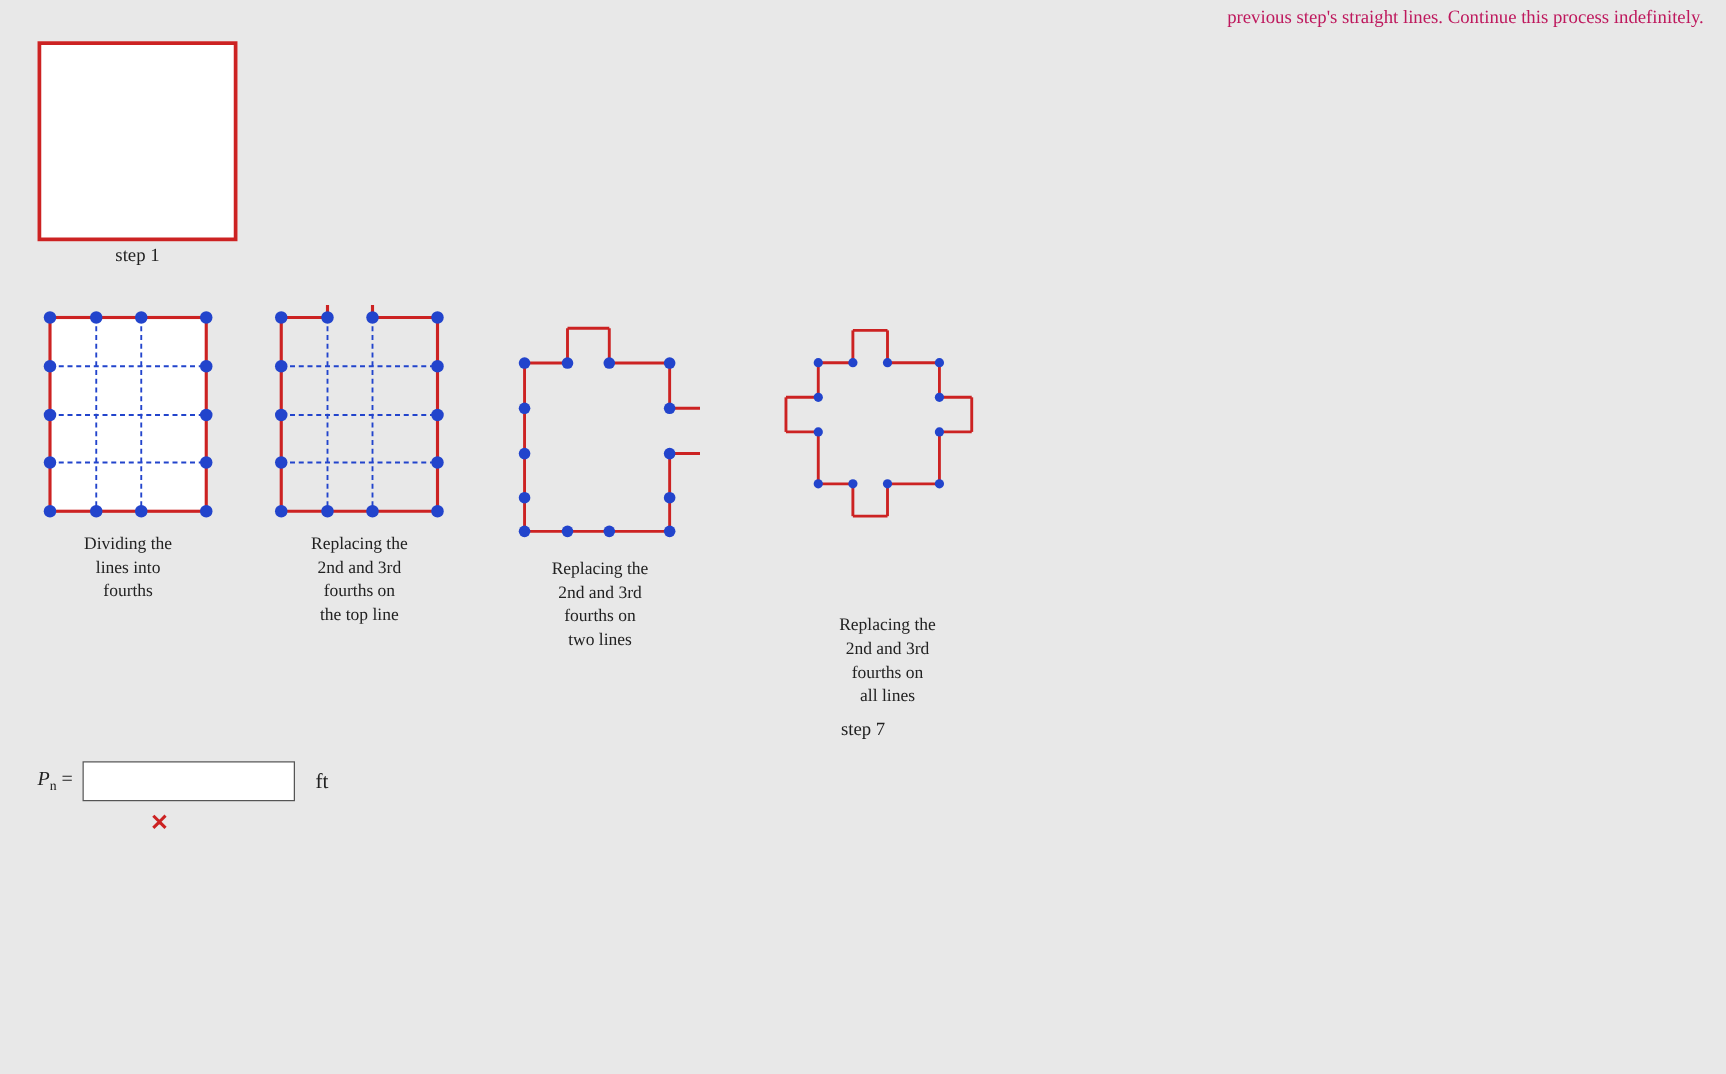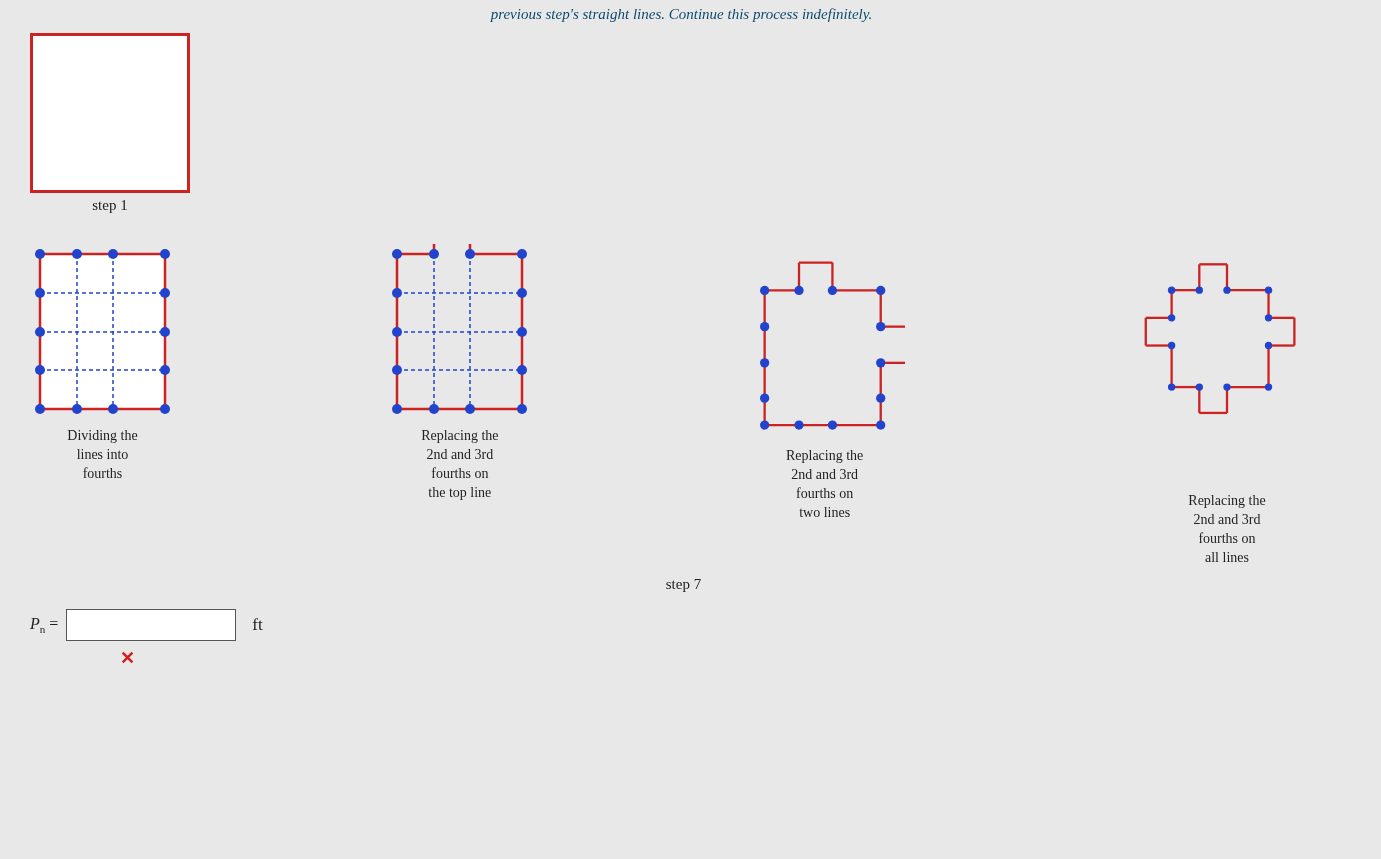--- a/index.html
+++ b/index.html
@@ -6,28 +6,27 @@
     body {
       background: #e8e8e8;
       font-family: Georgia, 'Times New Roman', serif;
       font-size: 15px;
       color: #222;
       width: 1381px;
       min-height: 859px;
       overflow: hidden;
     }
     .top-text {
-      text-align: center;
+      text-align: right;
       padding: 6px 18px 0 0;
       font-size: 15px;
-      color: #0c4a6e;
-      font-style: italic;
+      color: #be185d;
     }
     .main-container {
-      padding: 10px 44px 0 30px;
+      padding: 10px 30px 0 30px;
     }
     
     .step1-area {
       display: inline-block;
       vertical-align: top;
       margin-right: 30px;
     }
     .step1-square {
       width: 160px;
       height: 160px;
@@ -37,24 +36,23 @@
     }
     .step1-label {
       text-align: center;
       font-size: 15px;
     }
 
     
     .diagrams-row {
       display: flex;
       align-items: flex-start;
-      gap: 60px;
+      gap: 40px;
       margin-top: 30px;
       flex-wrap: nowrap;
-      justify-content: space-between;
     }
     .diagram-item {
       display: flex;
       flex-direction: column;
       align-items: center;
     }
     .diagram-caption {
       text-align: center;
       font-size: 14px;
       line-height: 1.35;

